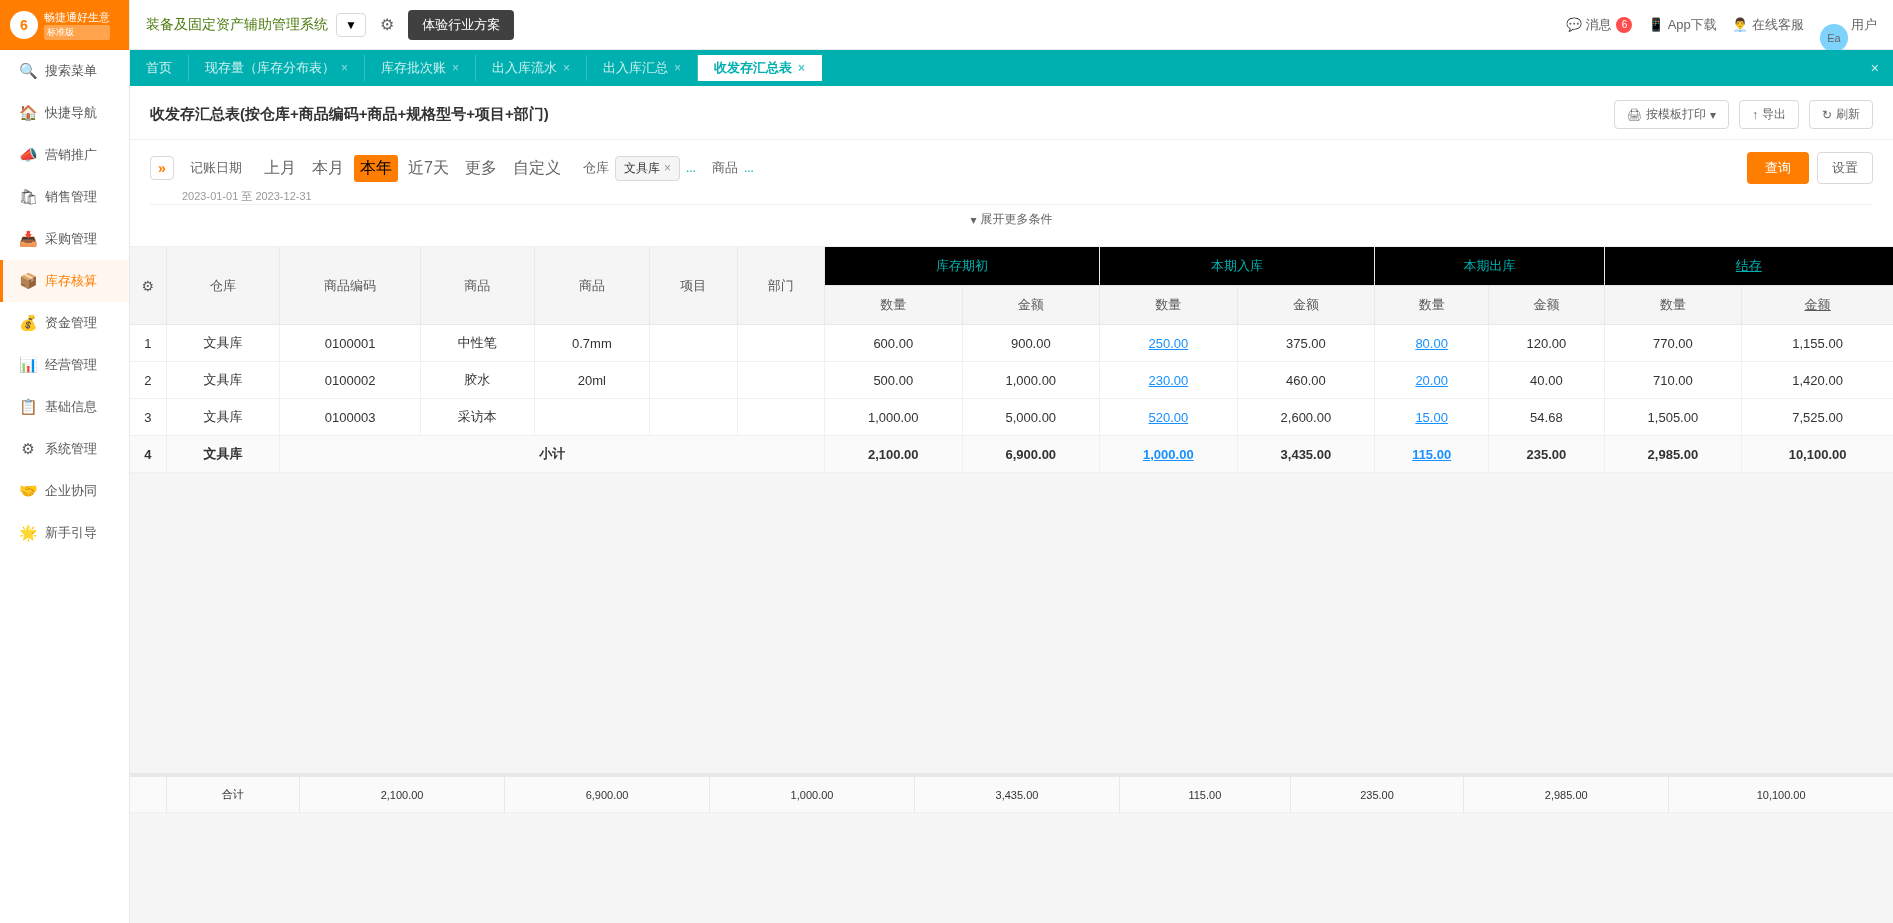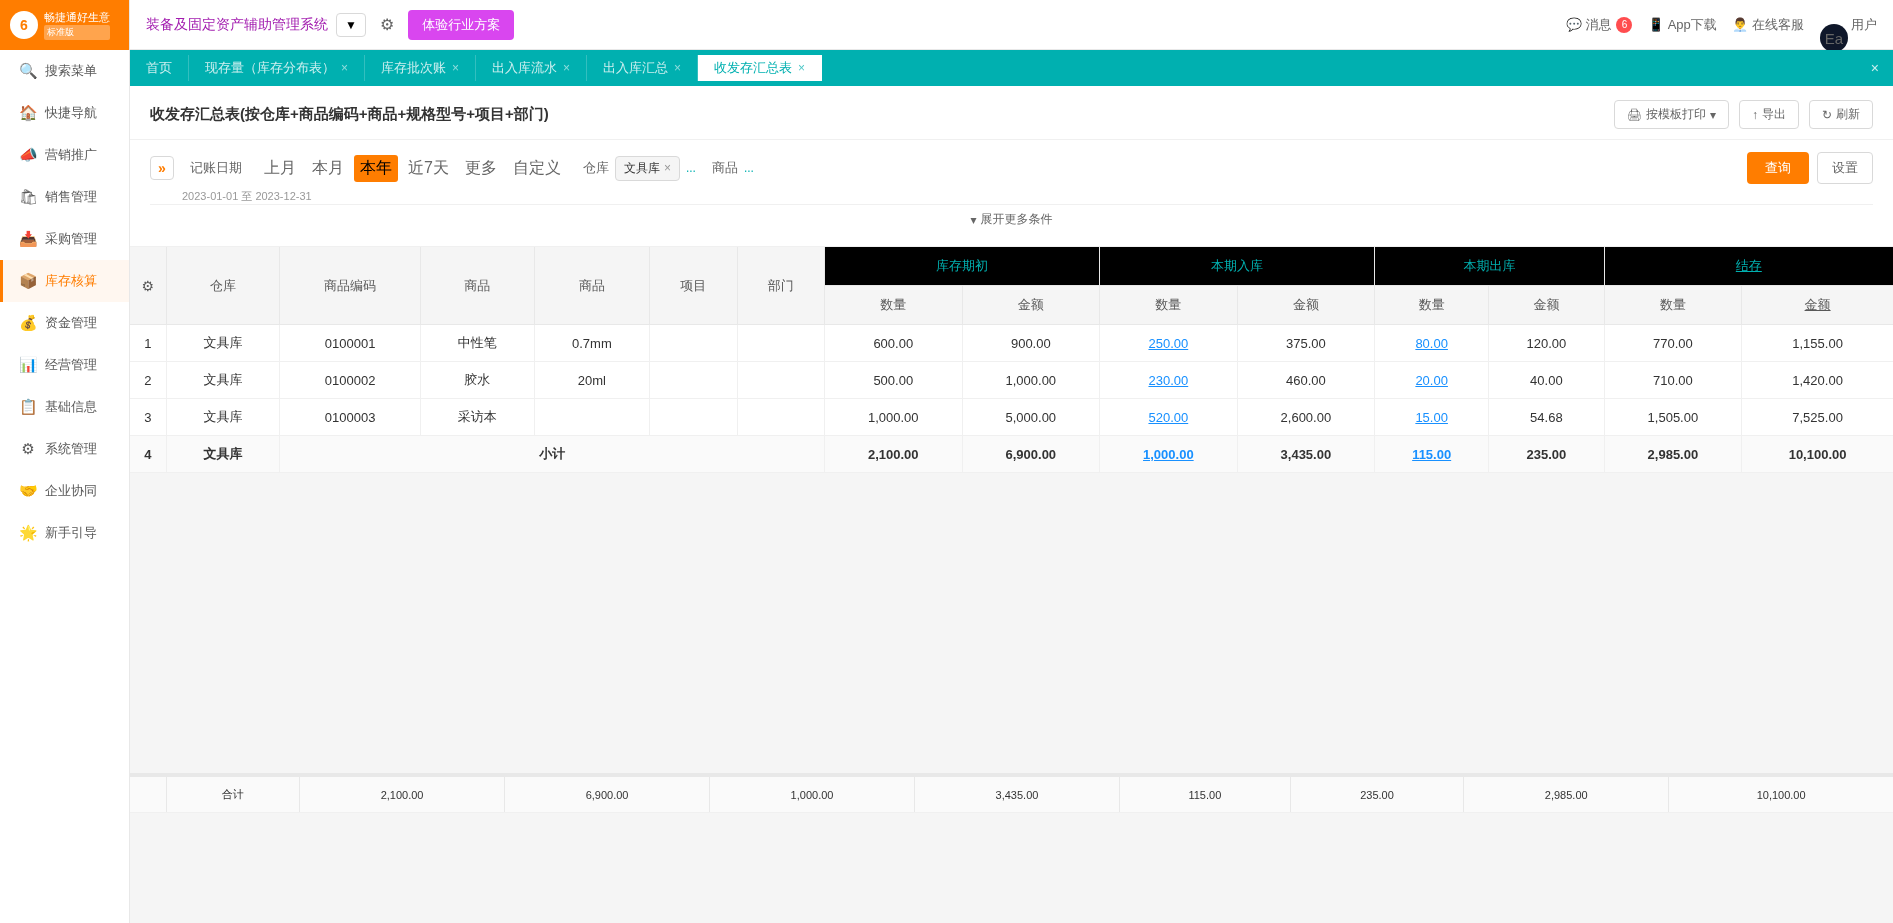--- a/index.html
+++ b/index.html
@@ -19,35 +19,35 @@
     .nav-item { display: flex; align-items: center; gap: 8px; padding: 12px 16px; cursor: pointer; color: #595959; font-size: 13px; border-left: 3px solid transparent; }
     .nav-item.active { background: #fff7f0; color: #ff7d00; border-left-color: #ff7d00; }
     .nav-item .nav-icon { font-size: 15px; width: 18px; text-align: center; }
 
     
     .main-content { flex: 1; display: flex; flex-direction: column; overflow: hidden; }
 
     
     .top-bar { background: #fff; height: 50px; display: flex; align-items: center; justify-content: space-between; padding: 0 16px; border-bottom: 1px solid #e8e8e8; flex-shrink: 0; }
     .top-bar-left { display: flex; align-items: center; gap: 8px; }
-    .system-title { font-size: 14px; color: #a21caf; }
+    .system-title { font-size: 14px; color: #4d7c0f; }
     .system-selector { background: none; border: 1px solid #d9d9d9; border-radius: 4px; padding: 4px 8px; font-size: 12px; cursor: pointer; display: flex; align-items: center; gap: 4px; }
     .config-btn { background: none; border: none; cursor: pointer; padding: 6px; color: #666; font-size: 16px; }
-    .experience-btn { background: #d946ef; color: #fff; border: none; border-radius: 4px; padding: 6px 14px; font-size: 13px; cursor: pointer; }
+    .experience-btn { background: #404040; color: #fff; border: none; border-radius: 4px; padding: 6px 14px; font-size: 13px; cursor: pointer; }
 
     .top-bar-right { display: flex; align-items: center; gap: 16px; color: #666; font-size: 13px; }
     .top-bar-right .btn { background: none; border: none; cursor: pointer; color: #666; font-size: 13px; display: flex; align-items: center; gap: 3px; }
     .badge { background: #ff4d4f; color: #fff; border-radius: 50%; width: 16px; height: 16px; font-size: 10px; display: inline-flex; align-items: center; justify-content: center; margin-left: 2px; }
-    .user-avatar { width: 28px; height: 28px; border-radius: 50%; background: #0f172a; display: flex; align-items: center; justify-content: center; font-size: 15px; color: #666; margin-top: 27px; }
+    .user-avatar { width: 28px; height: 28px; border-radius: 50%; background: #7dd3fc; display: flex; align-items: center; justify-content: center; font-size: 11px; color: #666; margin-top: 27px; }
 
     
     .tab-bar { background: #00b0b0; display: flex; align-items: center; padding: 0; flex-shrink: 0; overflow-x: auto; }
     .tab-bar::-webkit-scrollbar { display: none; }
     .tab-item { display: flex; align-items: center; gap: 6px; padding: 4px 16px; color: rgba(255,255,255,0.8); font-size: 13px; cursor: pointer; white-space: nowrap; border-right: 1px solid rgba(255,255,255,0.2); }
-    .tab-item.active { background: #fff; color: #00b0b0; font-weight: 400; }
+    .tab-item.active { background: #fff; color: #00b0b0; font-weight: 700; }
     .tab-close { font-size: 12px; opacity: 0.7; line-height: 1; }
     .tab-bar-close { margin-left: auto; padding: 10px 14px; color: rgba(255,255,255,0.8); cursor: pointer; font-size: 14px; }
 
     
     .page-content { flex: 1; overflow-y: auto; background: #f5f5f5; padding: 0; }
 
     
     .inner-page { background: #fff; margin: 0; }
 
     

